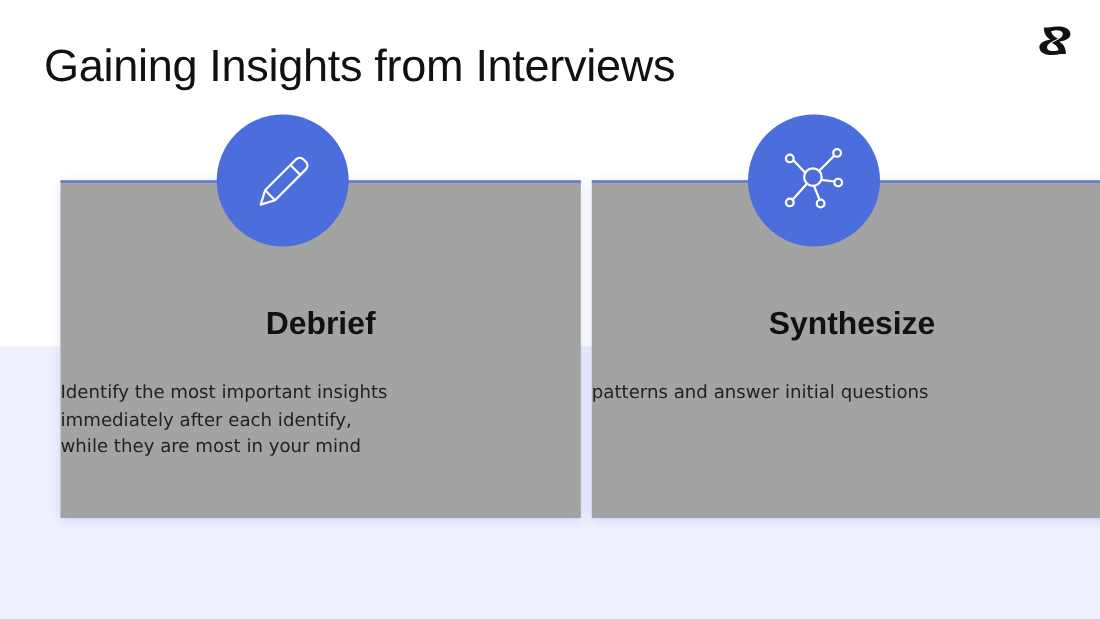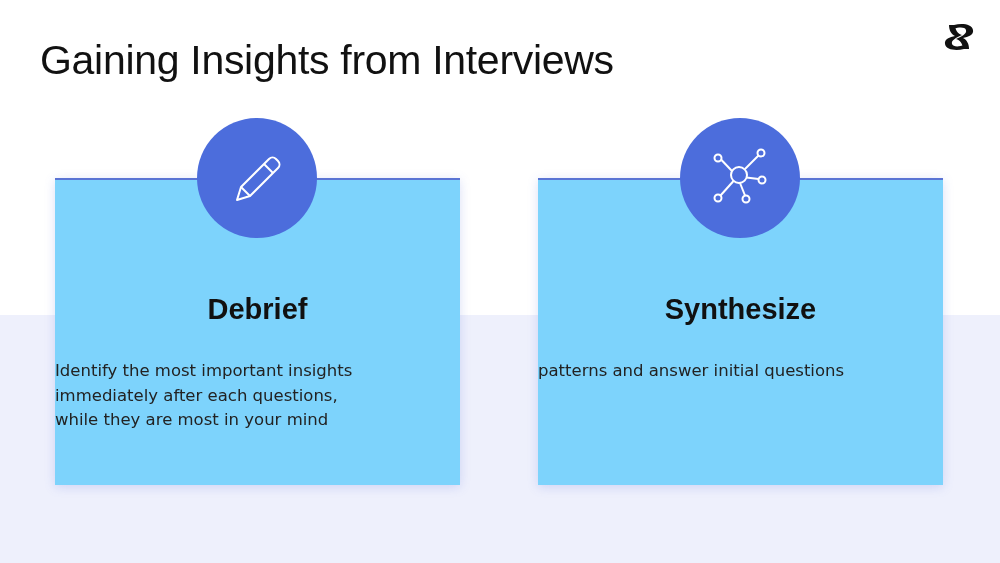--- a/index.html
+++ b/index.html
@@ -14,22 +14,22 @@
   }
   .title {
     position: absolute; left: 24px; top: 18px;
     font-size: 41px; font-weight: 400; color: #111111; letter-spacing: -0.3px;
     margin: 16px; line-height: 52px;
   }
   .logo {
     position: absolute; left: 942px; top: 22px; width: 34px; height: 30px;
   }
   .card {
-    position: absolute; top: 178px; width: 405px; height: 307px;
-    background: #7dd3fc;
+    position: absolute; top: 164px; width: 473px; height: 307px;
+    background: #a3a3a3;
     border-top: 2px solid #5a74d4;
     box-shadow: 0 2px 10px rgba(90,110,220,0.22);
     box-sizing: border-box;
   }
   .card.left { left: 55px; }
   .card.right { left: 538px; }
   .circle {
     position: absolute; top: -62px; left: 142px; width: 120px; height: 120px;
     border-radius: 50%; background: #4c6ddc;
     display: flex; align-items: center; justify-content: center;
@@ -61,21 +61,21 @@
   <div class="circle">
     <svg width="70" height="70" viewBox="0 0 70 70" fill="none" stroke="#ffffff" stroke-width="2" stroke-linejoin="round">
       <path d="M15 57 L19 44 L47 16 C49 14 52 14 54 16 L56 18 C58 20 58 23 56 25 L28 53 Z"></path>
       <path d="M19 44 L28 53"></path>
       <path d="M42 21 L51 30"></path>
     </svg>
   </div>
   <h2 class="card-heading">Debrief</h2>
   <p class="card-body">
     <span>Identify the most important insights</span>
-    <span>immediately after each questions,</span>
+    <span>immediately after each identify,</span>
     <span>while they are most in your mind</span>
   </p>
 </div>
 
 <div class="card right">
   <div class="circle">
     <svg width="70" height="70" viewBox="0 0 70 70" fill="none" stroke="#ffffff" stroke-width="2">
       <circle cx="34" cy="32" r="8"></circle>
       <circle cx="13" cy="15" r="3.5"></circle>
       <circle cx="56" cy="10" r="3.5"></circle>

